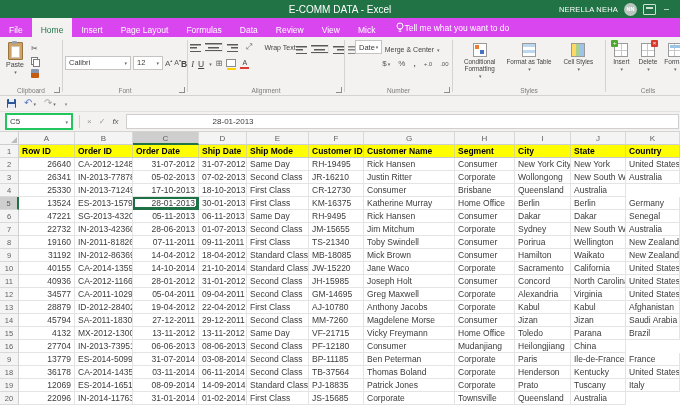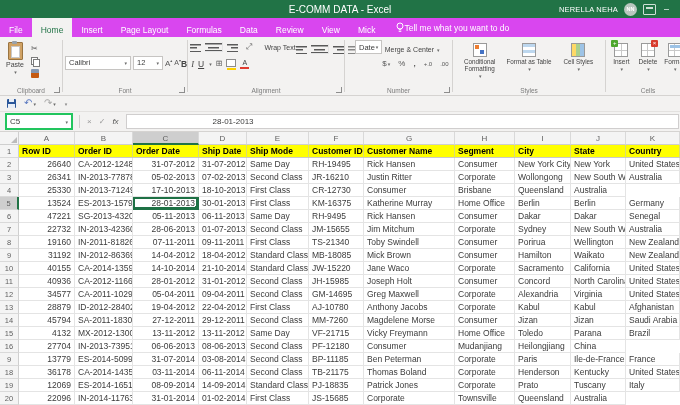--- a/index.html
+++ b/index.html
@@ -544,21 +544,21 @@
           <div class="c">Ile-de-France</div>
           <div class="c">France</div>
         </div>
         <div class="grow">
           <div class="rowhead">18</div>
           <div class="c r">36178</div>
           <div class="c">CA-2014-14356</div>
           <div class="c r">03-11-2014</div>
           <div class="c r">06-11-2014</div>
           <div class="c">Second Class</div>
-          <div class="c">TB-21175</div>
+          <div class="c">TB-37564</div>
           <div class="c">Thomas Boland</div>
           <div class="c">Corporate</div>
           <div class="c">Henderson</div>
           <div class="c">Kentucky</div>
           <div class="c">United States</div>
         </div>
         <div class="grow">
           <div class="rowhead">19</div>
           <div class="c r">12069</div>
           <div class="c">ES-2014-16517</div>

